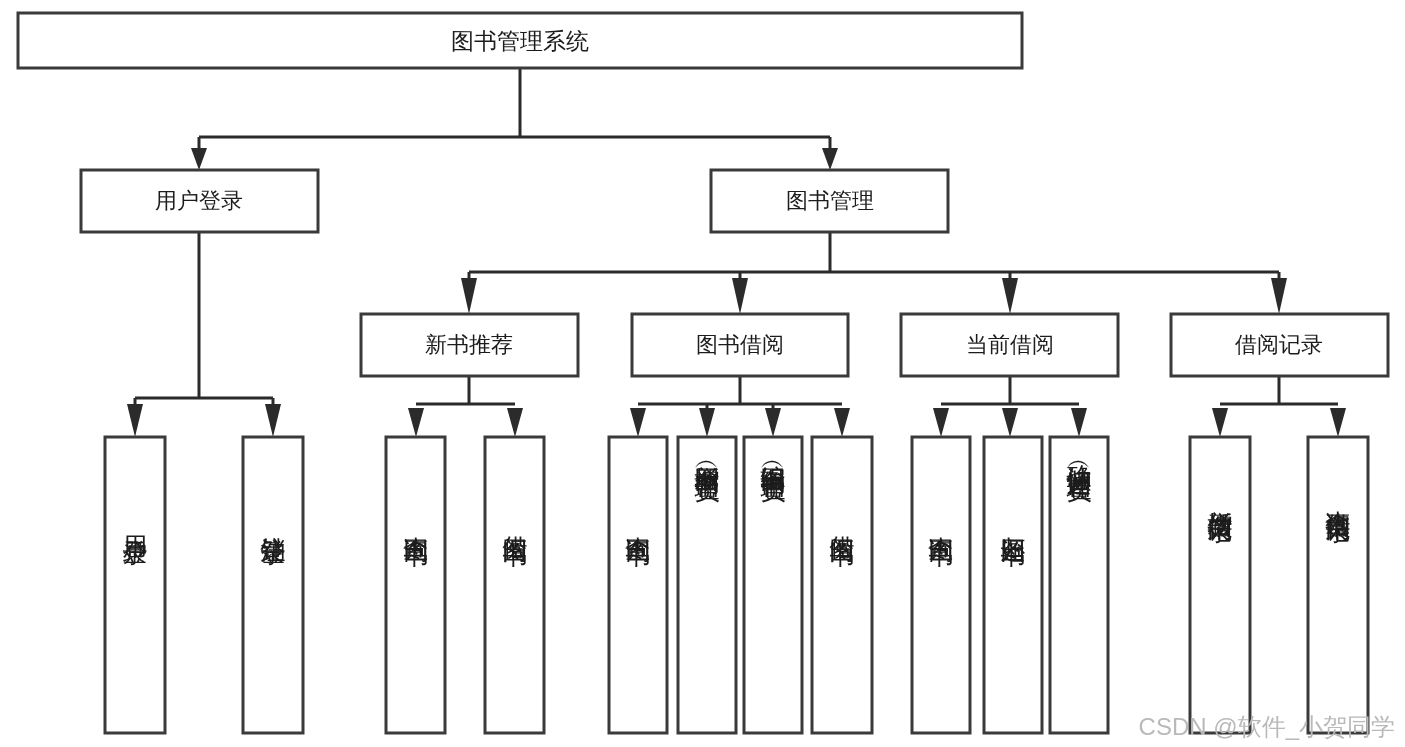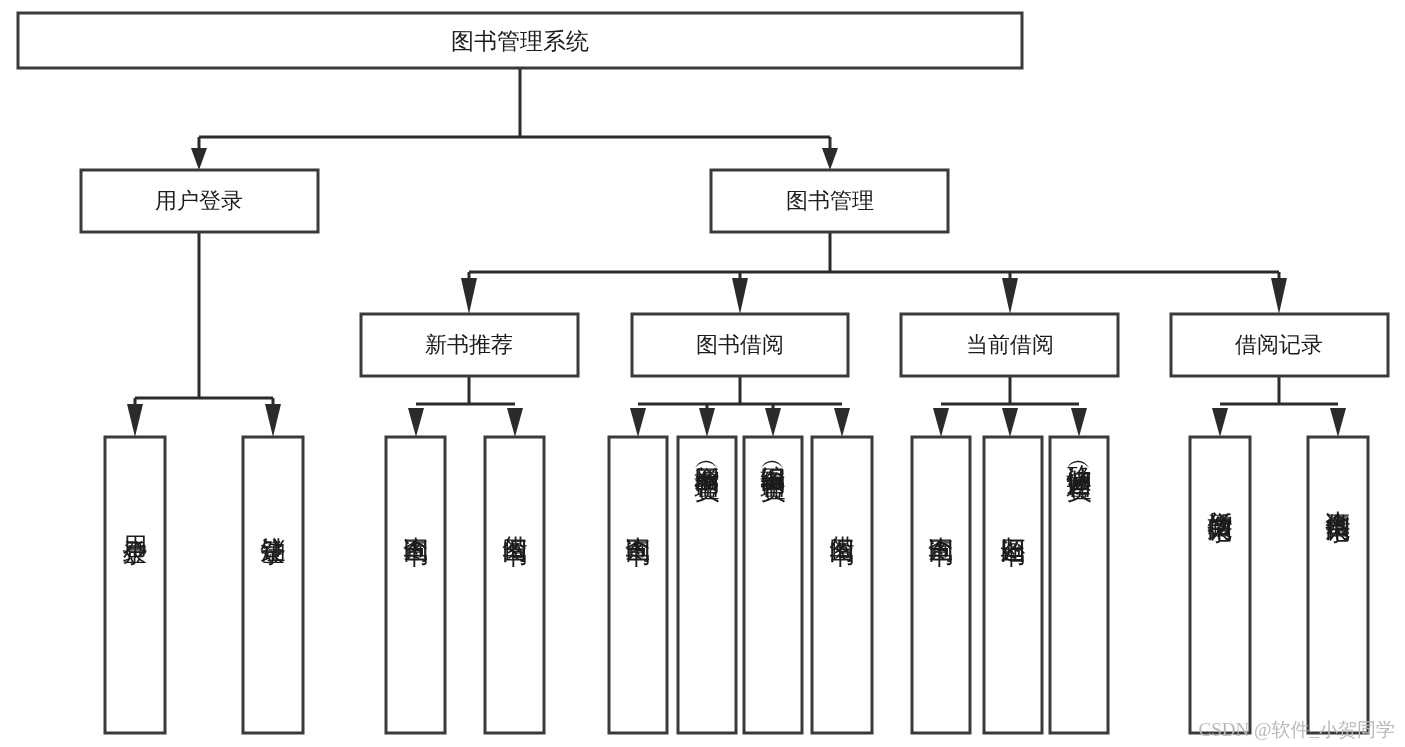--- a/index.html
+++ b/index.html
@@ -63,22 +63,22 @@
     line-height: 1.02;
     letter-spacing: 2px;
     color: #1c1c1c;
     white-space: nowrap;
     pointer-events: none;
   }
   .watermark {
     position: absolute;
     right: 10px;
     bottom: 4px;
-    font-family: Liberation Serif, serif;
-    font-size: 19px;
+    font-family: Liberation Sans, sans-serif;
+    font-size: 24px;
     color: #b9b9b9;
     white-space: nowrap;
   }
 </style>
 </head>
 <body>
 
 <div id="diagram-root">
 
   <svg class="canvas" viewBox="0 0 1405 747">

